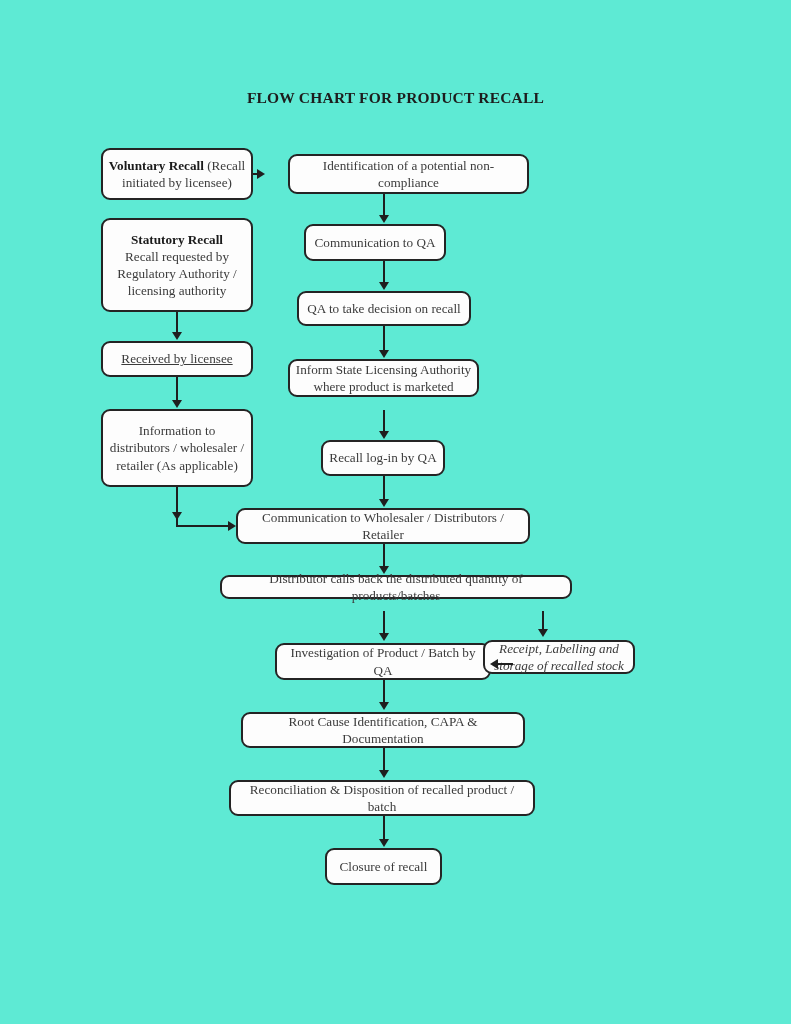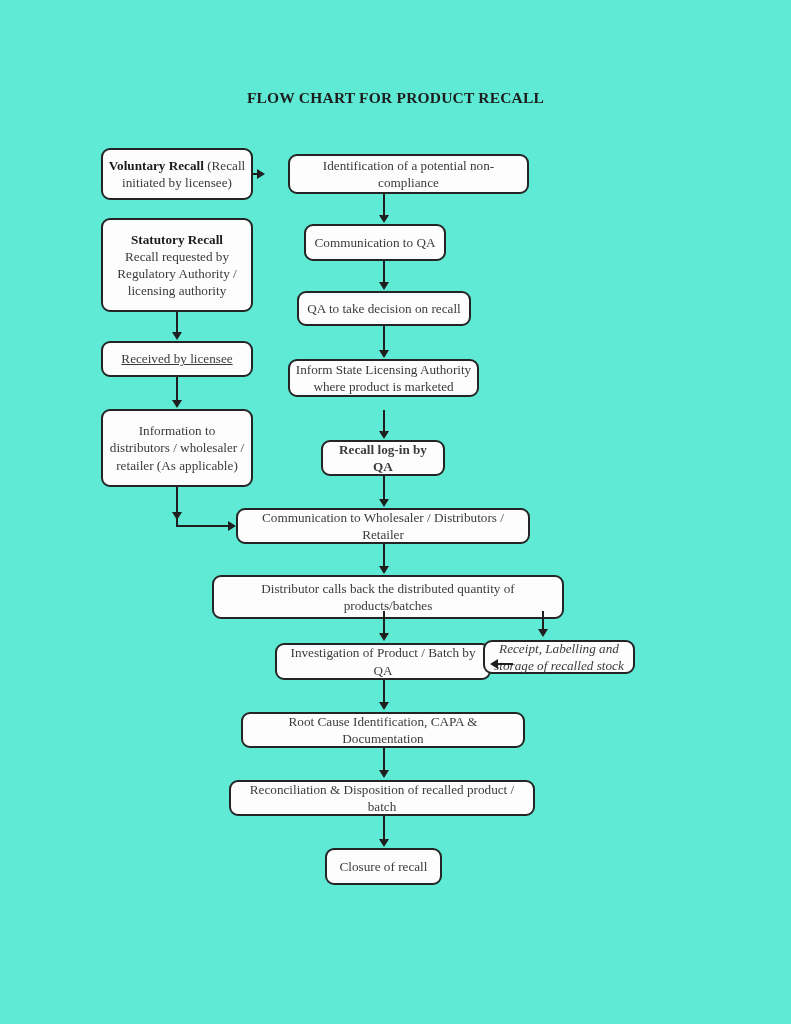--- a/index.html
+++ b/index.html
@@ -134,33 +134,33 @@
       </div>
   </div>
 
   <div class="node" style="left:288px; top:359px; width:191px; height:38px;">
     <div class="inner">
       <span class="ln">Inform State Licensing Authority</span>
       <span class="ln">where product is marketed</span>
     </div>
   </div>
 
-  <div class="node" style="left:321px; top:440px; width:124px; height:36px;font-weight:bold;">
+  <div class="node" style="left:321px; top:440px; width:124px; height:36px;">
     <div class="inner">
         <span class="ln">Recall log-in by QA</span>
       </div>
   </div>
 
   <div class="node" style="left:236px; top:508px; width:294px; height:36px;">
     <div class="inner">
         <span class="ln">Communication to Wholesaler / Distributors / Retailer</span>
       </div>
   </div>
 
-  <div class="node" style="left:212px; top:575px; width:352px; height:44px;">
+  <div class="node" style="left:220px; top:575px; width:352px; height:24px;">
     <div class="inner">
         <span class="ln">Distributor calls back the distributed quantity of products/batches</span>
       </div>
   </div>
 
   <div class="node" style="left:275px; top:643px; width:216px; height:37px;">
     <div class="inner">
         <span class="ln">Investigation of Product / Batch by QA</span>
       </div>
   </div>

